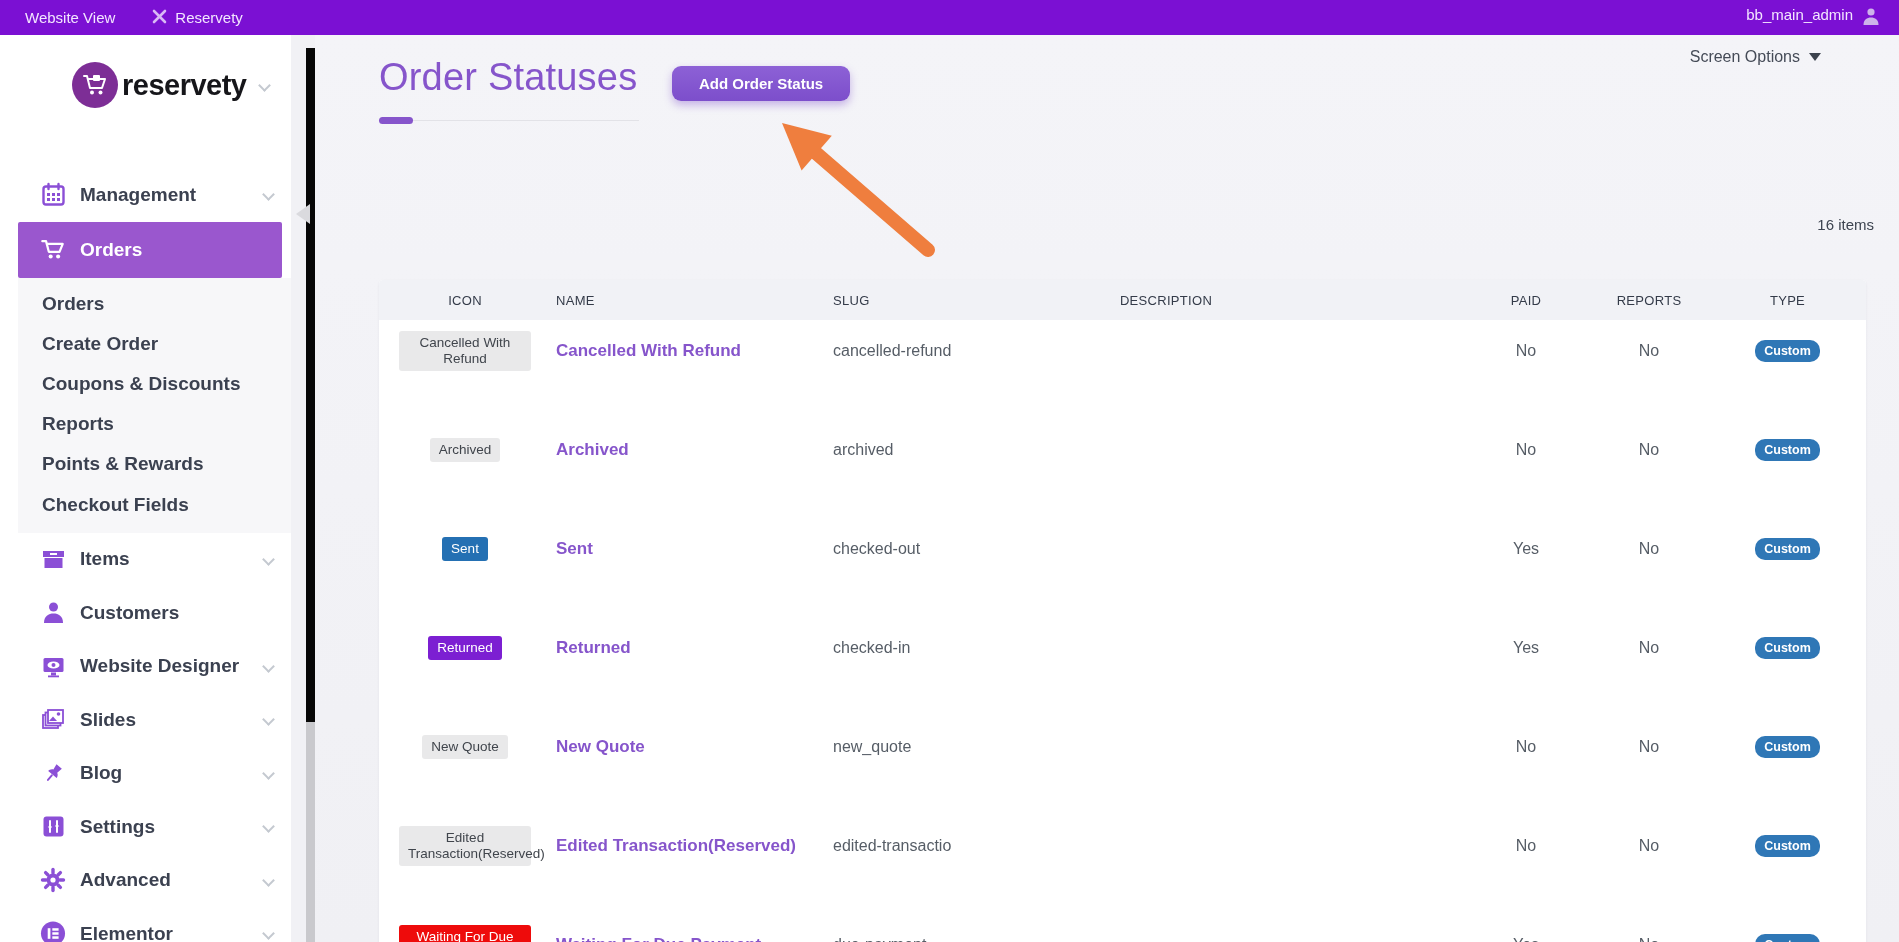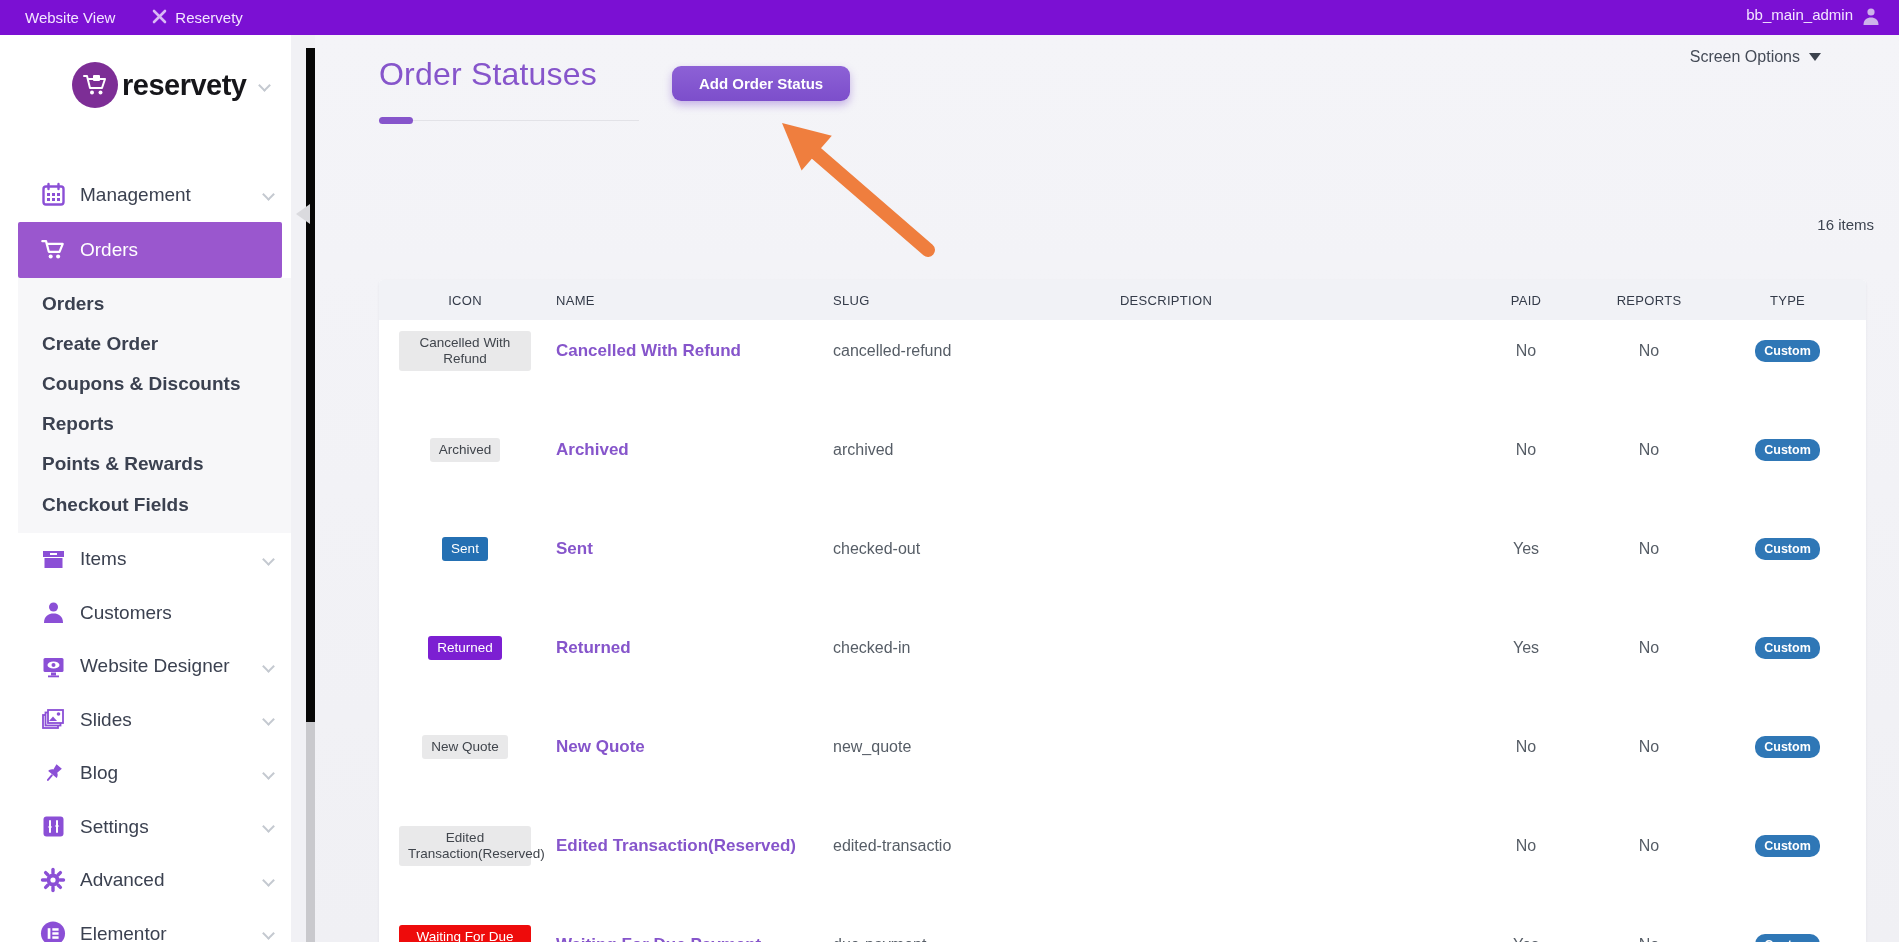--- a/index.html
+++ b/index.html
@@ -17,38 +17,38 @@
   .sidebar { position:absolute; left:0; top:35px; width:291px; height:907px; background:#ffffff; z-index:10; }
   .logo-row { height:100px; display:flex; align-items:center; padding-left:72px; position:relative; }
   .logo-circle { width:46px; height:46px; border-radius:50%; background:#7d2e96; display:flex; align-items:center; justify-content:center; }
   .logo-text { font-size:29px; font-weight:bold; color:#16161a; margin-left:4px; letter-spacing:-0.5px; }
   .logo-chev { position:absolute; right:22px; top:46px; }
 
   .chev { width:9px; height:9px; border-right:2px solid #c4c9d0; border-bottom:2px solid #c4c9d0; transform:rotate(45deg); display:inline-block; }
 
   .nav { position:absolute; top:133px; left:0; width:291px; }
   .nav-item { height:53.5px; display:flex; align-items:center; padding-left:40px; position:relative; cursor:pointer; }
-  .nav-item .nlabel { font-size:19px; font-weight:normal; color:#3b4150; margin-left:14px; }
+  .nav-item .nlabel { font-size:19px; font-weight:bold; color:#3b4150; margin-left:14px; }
   .nav-item .nchev { position:absolute; right:18px; }
   .nav-item.active { background:#9a57ce; height:56px; width:264px; margin-left:18px; padding-left:22px; border-radius:2px; }
   .nav-item.active .nlabel { color:#ffffff; }
   .nicon { width:26px; height:26px; display:flex; align-items:center; justify-content:center; flex:none; }
 
   .subnav { background:#f7f7f9; width:273px; margin-left:18px; padding:6px 0 8px 0; }
   .subnav-item { height:40.2px; display:flex; align-items:center; padding-left:24px; font-size:19px; font-weight:600; color:#3b4150; cursor:pointer; }
 
   
   .vbar-black { position:absolute; left:306px; top:48px; width:9px; height:674px; background:#070707; z-index:20; }
   .vbar-gray  { position:absolute; left:306px; top:722px; width:9px; height:220px; background:#c9c9cd; z-index:20; }
   .collapse-tri { position:absolute; left:296px; top:204px; width:0; height:0; border-top:10px solid transparent; border-bottom:10px solid transparent; border-right:14px solid #dadade; z-index:25; cursor:pointer; }
 
   
   .content { position:absolute; left:315px; top:35px; width:1584px; height:907px; background:linear-gradient(180deg,#f4f4f8 0%, #f0f0f4 100%); }
 
-  .page-title { position:absolute; left:64px; top:21px; font-size:32px; font-weight:500; color:#8655cb; letter-spacing:0.2px; }
+  .page-title { position:absolute; left:64px; top:21px; font-size:38px; font-weight:500; color:#8655cb; letter-spacing:0.2px; }
   .title-rule { position:absolute; left:64px; top:85px; width:260px; border-bottom:1px solid #e2e2e7; }
   .title-rule-accent { position:absolute; left:64px; top:82px; width:34px; height:7px; border-radius:4px; background:#8655cb; }
 
   .add-btn { position:absolute; left:357px; top:31px; height:35px; padding:0 27px; background:linear-gradient(180deg,#8d61d6,#7c4ecb); border:none; border-radius:9px; color:#fff; font-size:15px; font-weight:bold; font-family:"Liberation Sans",sans-serif; box-shadow:0 4px 8px rgba(124,78,203,0.4); cursor:pointer; }
 
   .screen-options { position:absolute; right:78px; top:13px; display:flex; align-items:center; gap:9px; cursor:pointer; }
   .screen-options span { font-size:16px; color:#454b57; }
   .so-tri { width:0; height:0; border-left:6px solid transparent; border-right:6px solid transparent; border-top:8px solid #3c424d; }
 
   .items-count { position:absolute; right:25px; top:181px; font-size:15px; color:#3d4450; }

